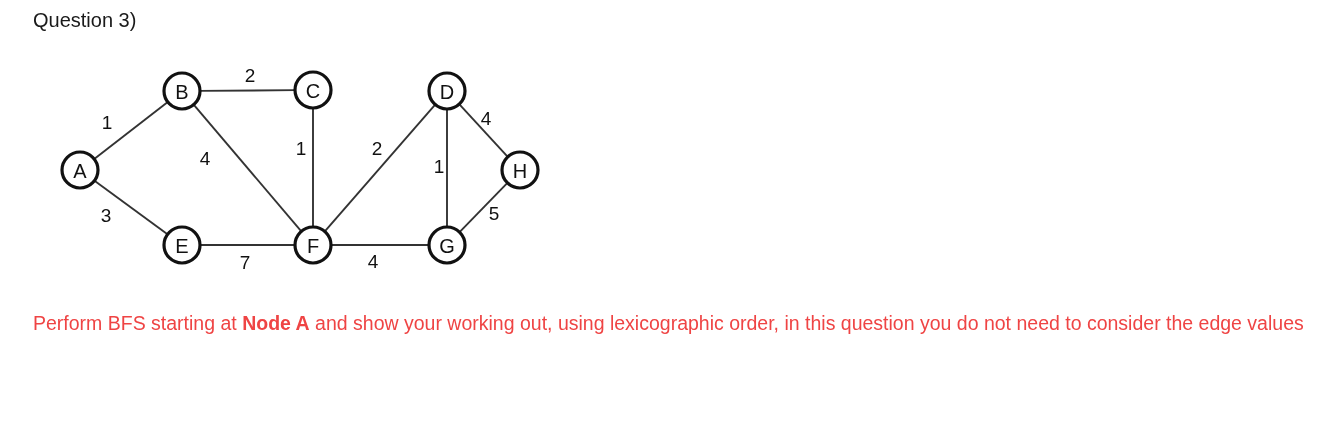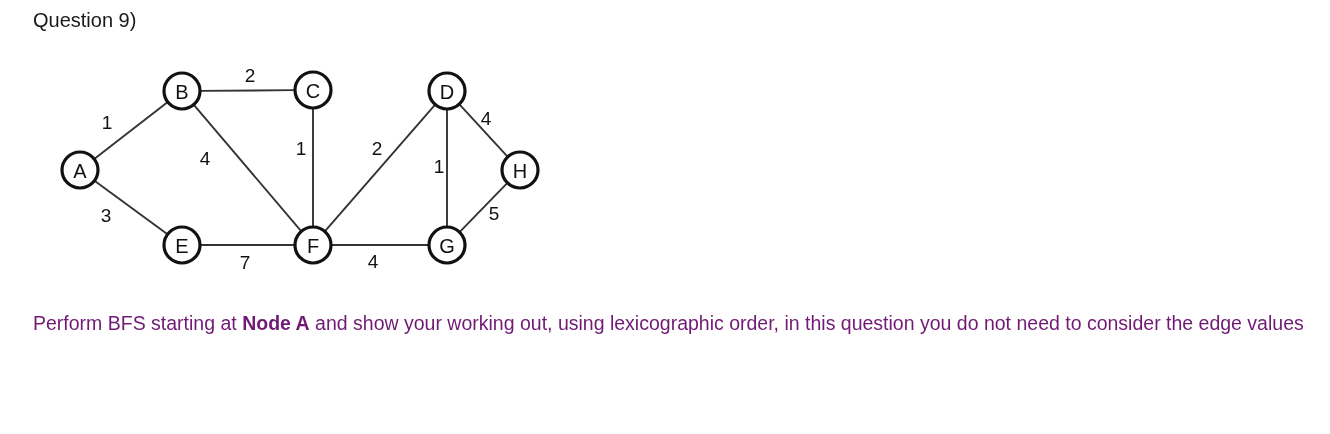--- a/index.html
+++ b/index.html
@@ -36,21 +36,21 @@
     width: 600px;
     height: 245px;
   }
   .body-text {
     position: absolute;
     left: 33px;
     top: 308px;
     width: 1290px;
     font-size: 19.5px;
     line-height: 31px;
-    color: #701a75;
+    color: #ef4444;
   }
   .body-text .bold {
     font-weight: bold;
   }
   .node-circle {
     fill: #ffffff;
     stroke: #111111;
     stroke-width: 3.2;
   }
   .node-label {
@@ -71,21 +71,21 @@
     fill: #111111;
     text-anchor: middle;
     dominant-baseline: central;
   }
 </style>
 </head>
 <body>
 
 <div id="page">
 
-  <div class="question-heading">Question 9)</div>
+  <div class="question-heading">Question 3)</div>
 
   <svg id="graph-figure" viewBox="0 0 600 245" xmlns="http://www.w3.org/2000/svg">
     <g id="edges-layer">
         <line x1="94.23084790663523" y1="110.97806877819428" x2="167.76915209336477" y2="54.021931221805715" class="edge-line"></line>
         <line x1="94.50171822768964" y1="132.6630281085953" x2="167.49828177231035" y2="186.3369718914047" class="edge-line"></line>
         <line x1="199.99947557795667" y1="42.862599423069035" x2="295.0005244220433" y2="42.137400576930965" class="edge-line"></line>
         <line x1="193.66283934392683" y1="56.710513427211694" x2="301.33716065607314" y2="183.2894865727883" class="edge-line"></line>
         <line x1="313" y1="60" x2="313" y2="179" class="edge-line"></line>
         <line x1="435.18441765388735" y1="56.57910209926381" x2="324.81558234611265" y2="183.42089790073618" class="edge-line"></line>
         <line x1="447" y1="61" x2="447" y2="179" class="edge-line"></line>

